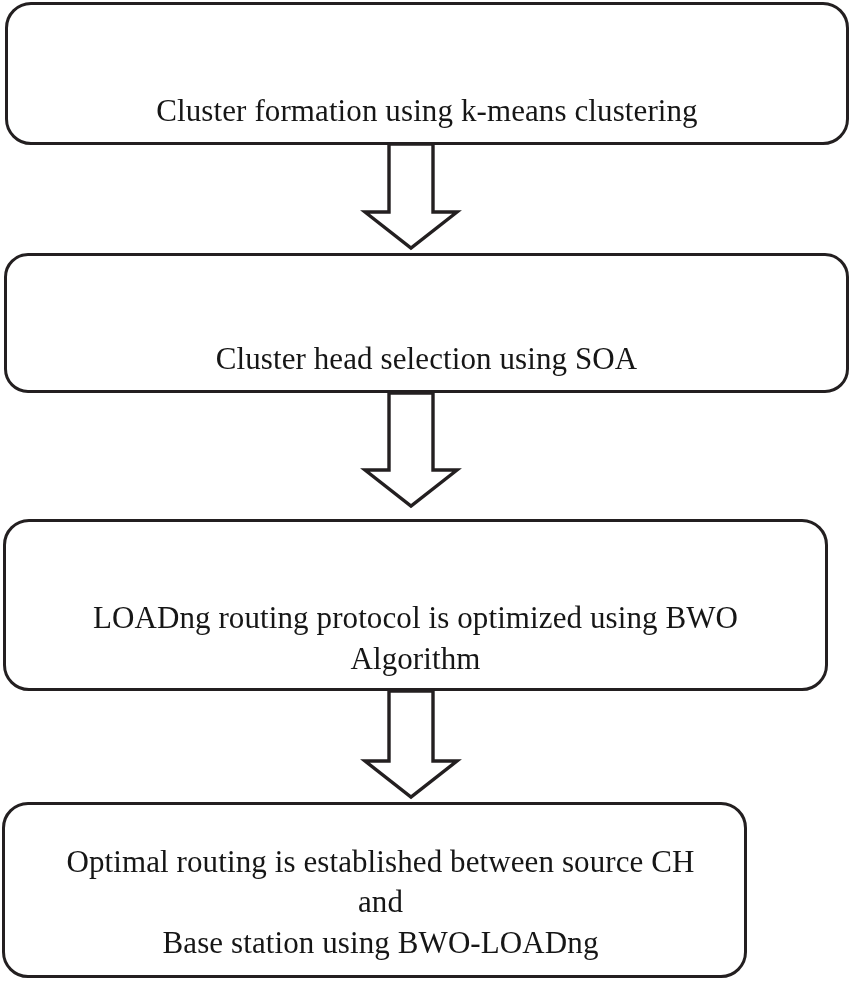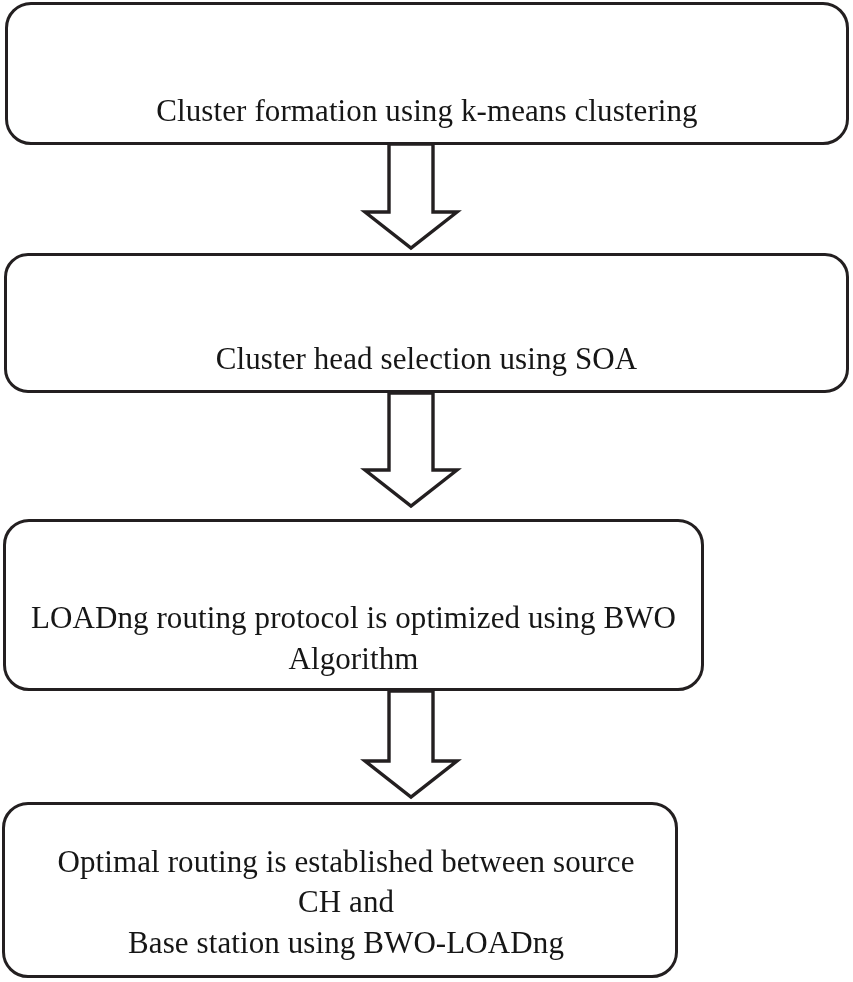--- a/index.html
+++ b/index.html
@@ -67,32 +67,32 @@
     border-radius: 24px;
   }
   #node-2 .node-label {
     transform: translateY(-11px);
     margin-top: 44px;
   }
 
   #node-3 {
     left: 3px;
     top: 519px;
-    width: 701px;
+    width: 825px;
     height: 172px;
     border-radius: 26px;
   }
   #node-3 .node-label {
     transform: translateY(-9px);
   }
 
   #node-4 {
     left: 2px;
     top: 802px;
-    width: 676px;
+    width: 745px;
     height: 176px;
     border-radius: 26px;
     padding-left: 12px;
   }
   #node-4 .node-label {
     transform: translateY(-12px);
   }
 
   
   .arrow {

